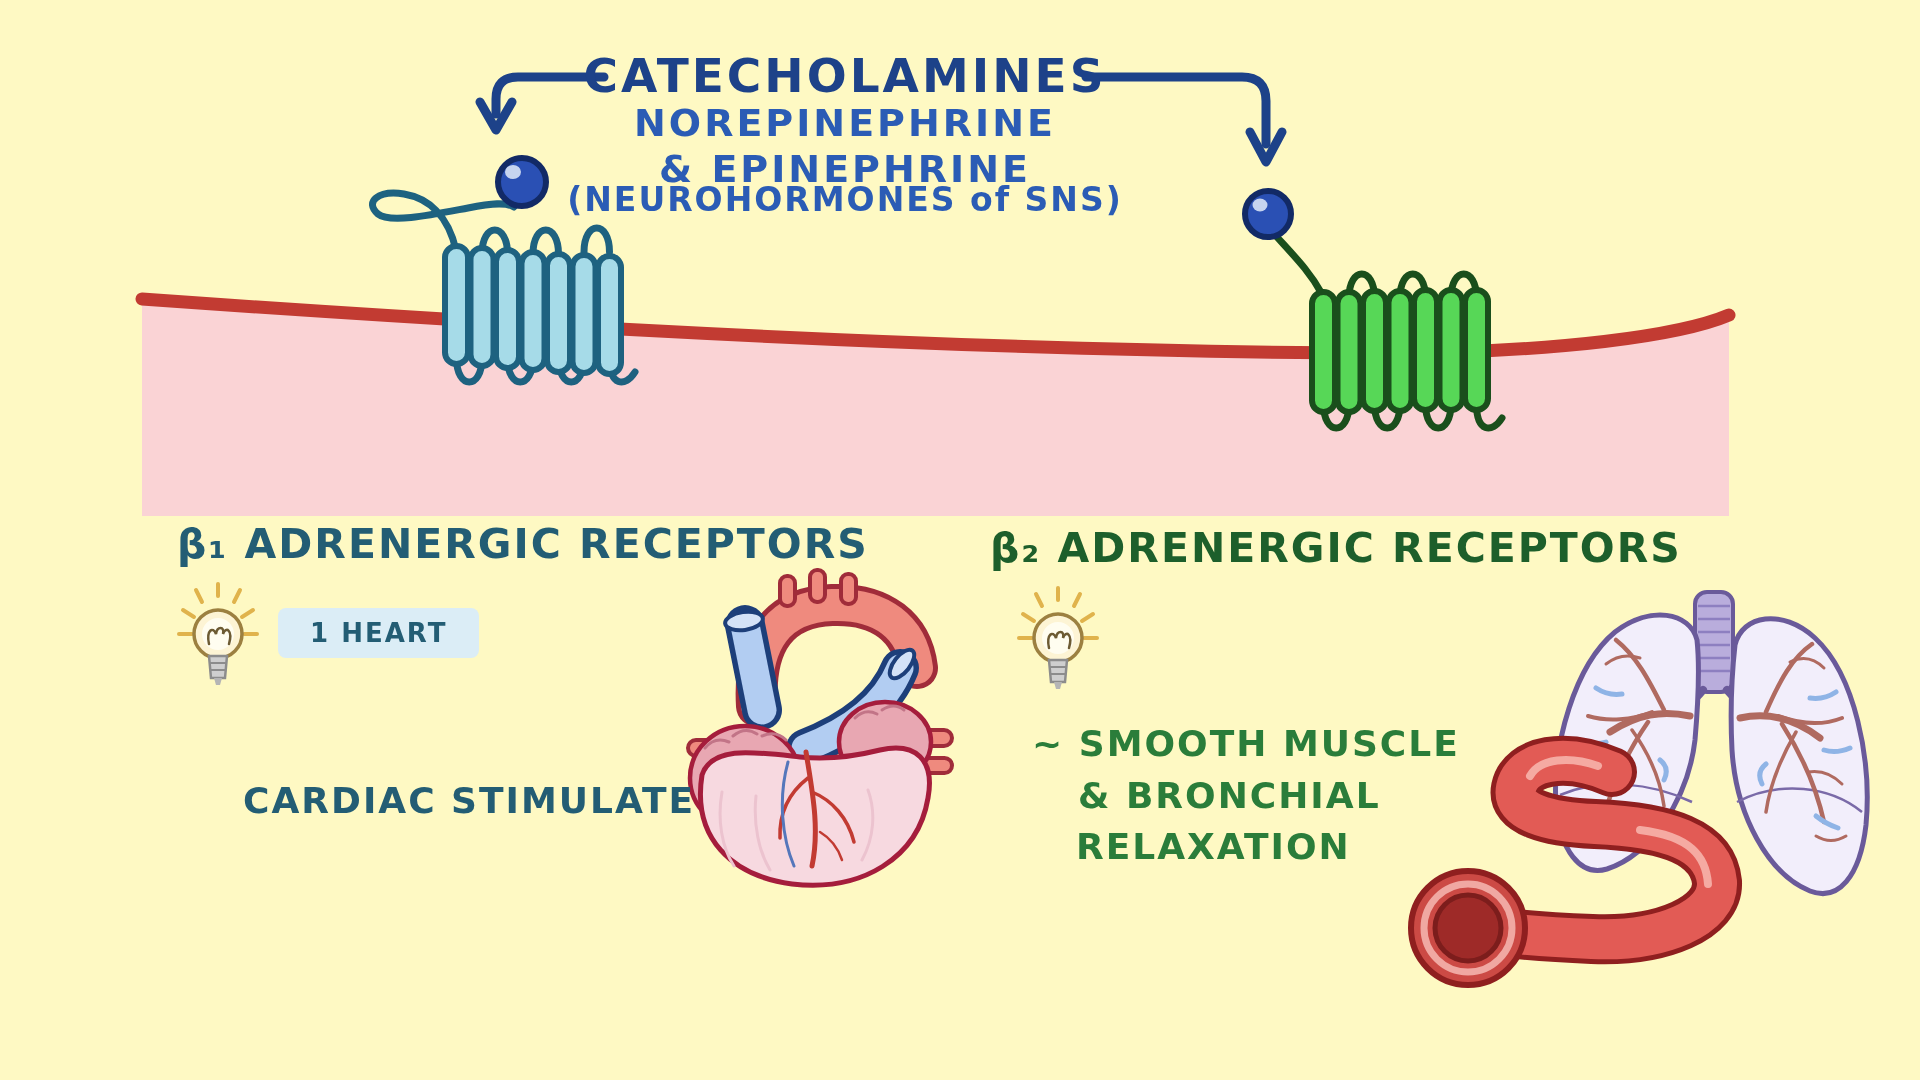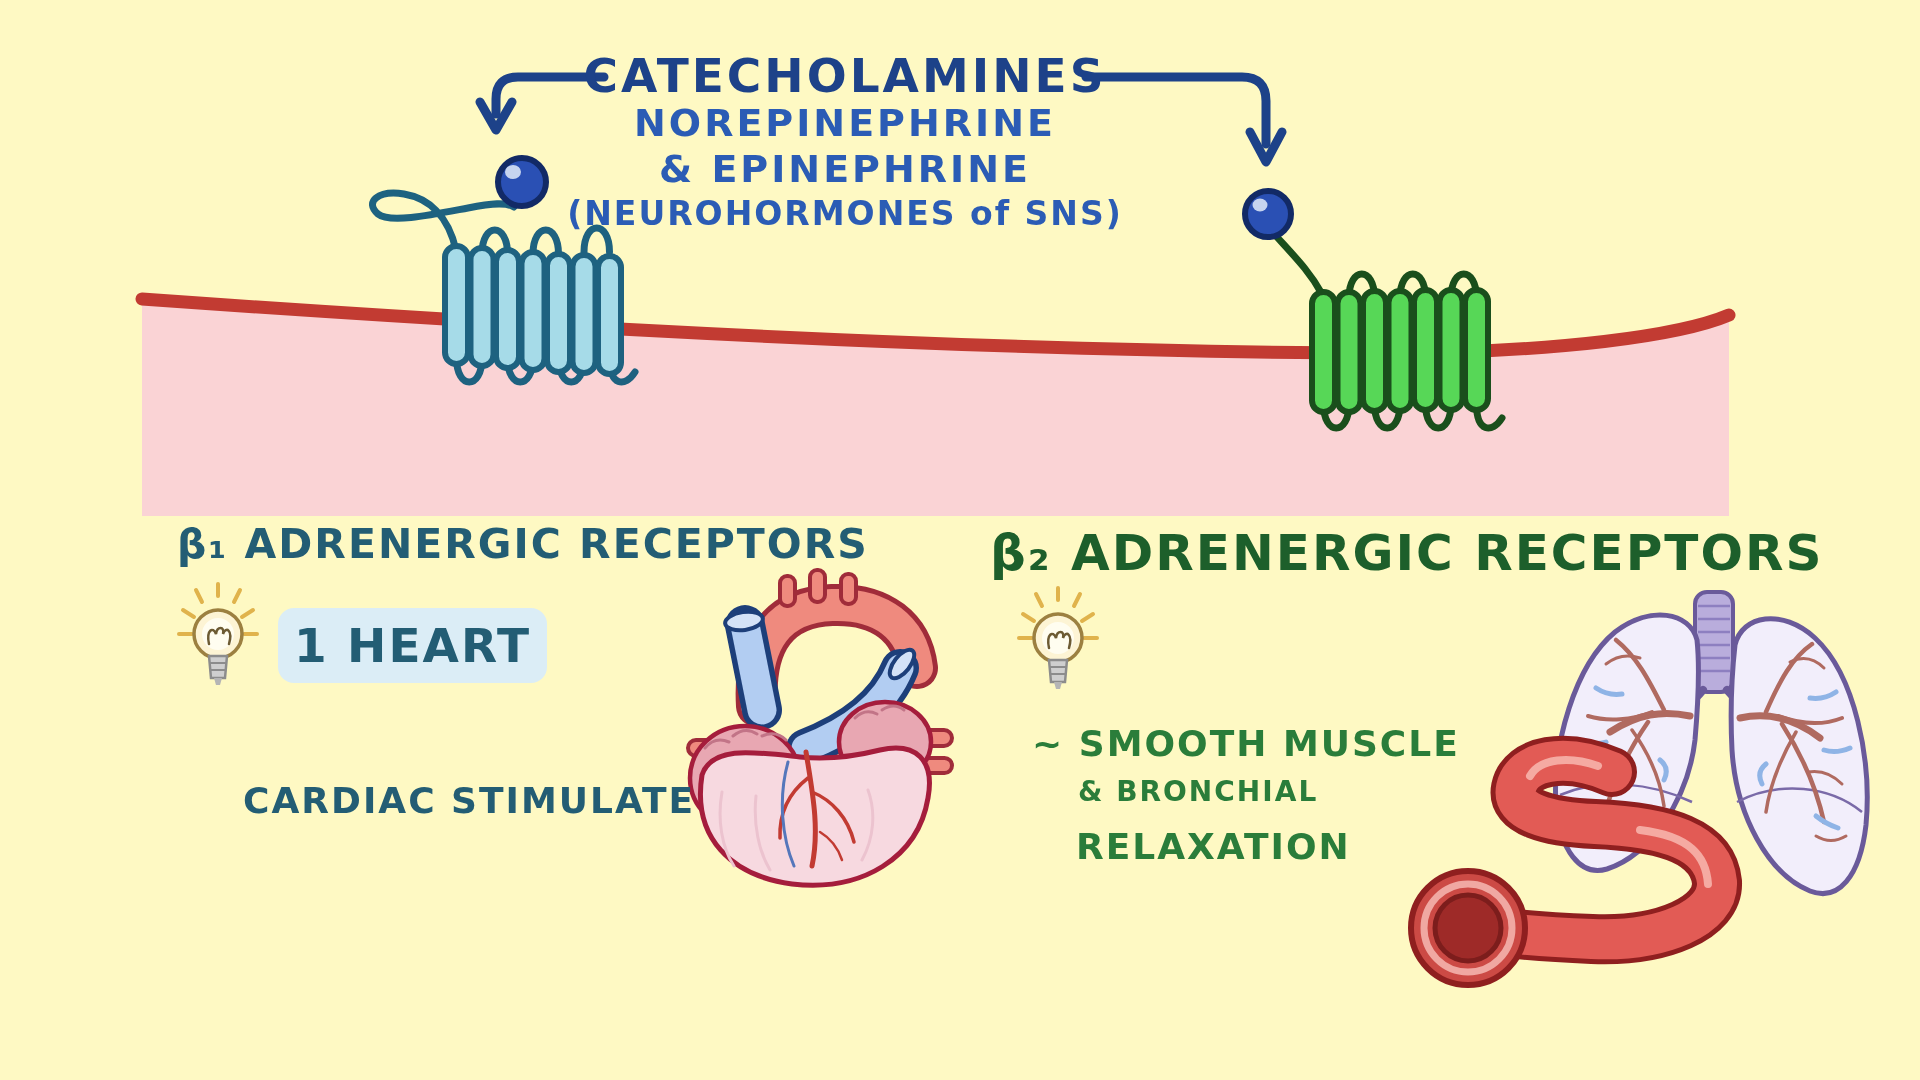--- a/index.html
+++ b/index.html
@@ -5,30 +5,30 @@
   html,body{margin:0;padding:0;background:#ffffff;}
   .stage{
     position:relative;width:1920px;height:1080px;overflow:hidden;background:#fef9c3;
     font-family:"DejaVu Sans", sans-serif;
   }
   .stage svg.canvas{position:absolute;left:0;top:0;}
   .t{position:absolute;font-weight:bold;white-space:nowrap;line-height:1;}
   .hdr-title{left:505px;top:52px;width:680px;text-align:center;font-size:47px;letter-spacing:3px;color:#1d4289;}
   .hdr-sub1{left:505px;top:104px;width:680px;text-align:center;font-size:38px;letter-spacing:3px;color:#2b5cb5;}
   .hdr-sub2{left:505px;top:150px;width:680px;text-align:center;font-size:38px;letter-spacing:3px;color:#2b5cb5;}
-  .hdr-sub3{left:505px;top:197px;width:680px;text-align:center;font-size:33px;letter-spacing:2px;color:#2b5cb5;}
+  .hdr-sub3{left:505px;top:183px;width:680px;text-align:center;font-size:33px;letter-spacing:2px;color:#2b5cb5;}
   .h-left{left:177px;top:524px;font-size:41px;letter-spacing:2px;color:#235d74;}
-  .h-right{left:990px;top:528px;font-size:50px;letter-spacing:2px;color:#1d5f2b;}
-  .chip{position:absolute;font-weight:bold;border-radius:16px;padding:10px 16px;font-size:47px;letter-spacing:2px;}
+  .h-right{left:990px;top:528px;font-size:41px;letter-spacing:2px;color:#1d5f2b;}
+  .chip{position:absolute;font-weight:bold;border-radius:8px;padding:10px 32px;font-size:26px;letter-spacing:2px;}
   .chip-left{left:278px;top:608px;background:#dbedf6;color:#235d74;}
   .chip-right{left:1114px;top:612px;background:#e1f2e1;color:#1e6b2e;}
   .n-l1{left:200px;top:730px;font-size:36px;letter-spacing:2px;color:#235d74;}
   .n-l2{left:243px;top:783px;font-size:36px;letter-spacing:2px;color:#235d74;}
   .n-r1{left:1032px;top:726px;font-size:36px;letter-spacing:2px;color:#2a7d3a;}
-  .n-r2{left:1078px;top:778px;font-size:28px;letter-spacing:2px;color:#2a7d3a;}
+  .n-r2{left:1078px;top:778px;font-size:36px;letter-spacing:2px;color:#2a7d3a;}
   .n-r3{left:1076px;top:829px;font-size:36px;letter-spacing:2px;color:#2a7d3a;}
 </style>
 </head>
 <body>
 
 <div class="stage">
 
   <svg class="canvas" width="1920" height="1080" viewBox="0 0 1920 1080">
 
     <g>

